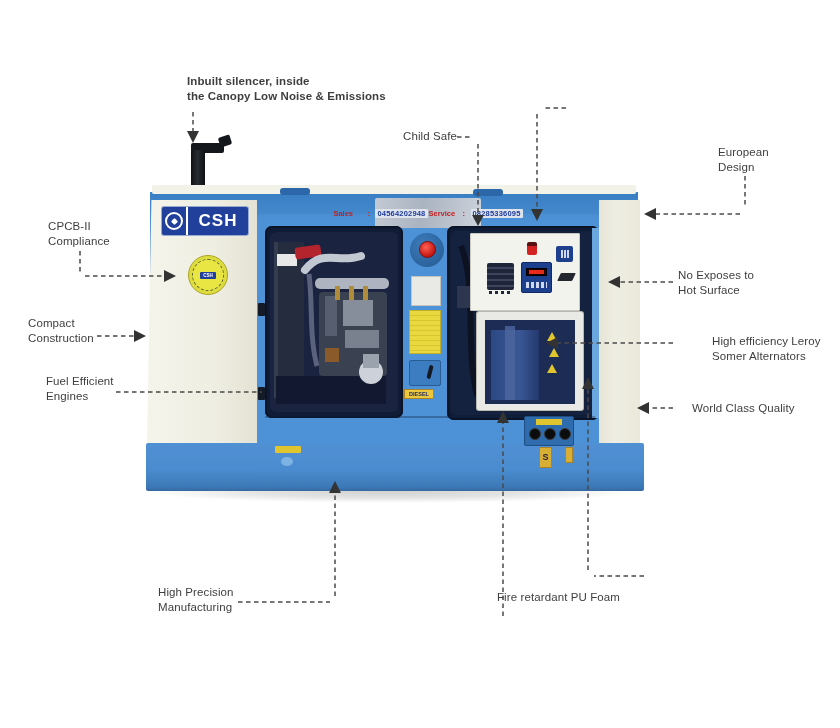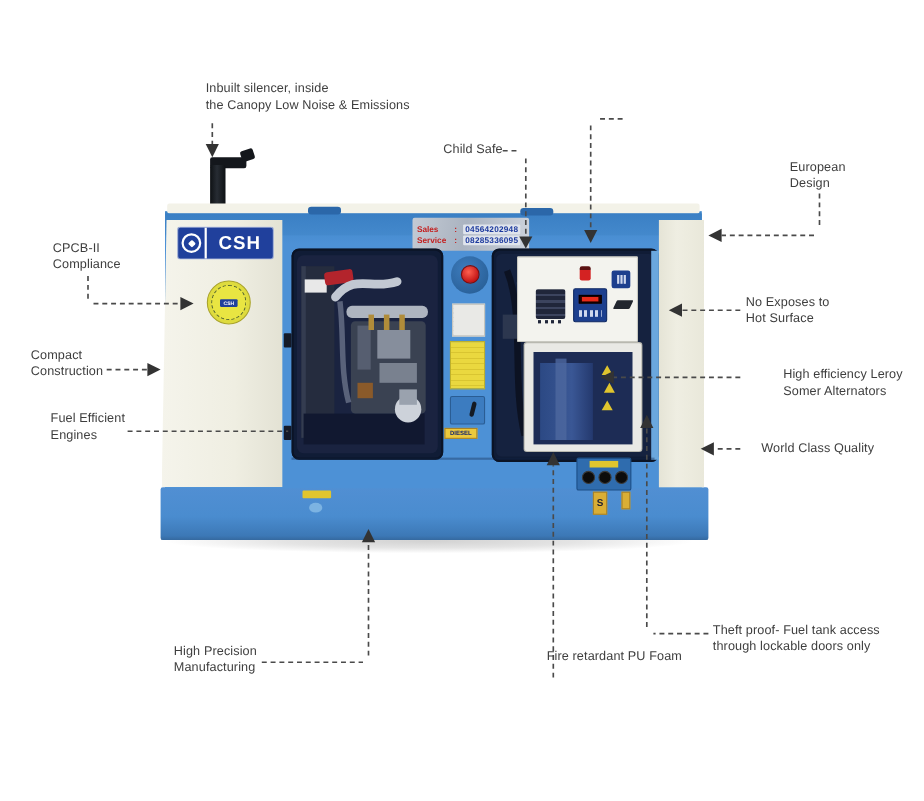--- a/index.html
+++ b/index.html
@@ -34,21 +34,21 @@
   .logo .dot{width:5px;height:5px;background:#fff;border-radius:1px;transform:rotate(45deg);}
   .logo .txt{flex:1;text-align:center;color:#fff;font-weight:bold;font-size:17px;letter-spacing:1px;}
   .seal{left:188px;top:255px;width:38px;height:38px;border-radius:50%;background:#e9e542;
         border:1px solid #a9a32c;box-shadow:inset 0 0 0 3px #dedb3e;display:flex;align-items:center;justify-content:center;}
   .seal .inner{width:30px;height:30px;border:1px dashed #5a6a33;border-radius:50%;
                display:flex;align-items:center;justify-content:center;}
   .seal .tag{background:#20409c;color:#fff;font-size:4.5px;font-weight:bold;padding:1px 3px;border-radius:1px;}
   .door{background:#101c36;border-radius:7px;box-shadow:inset 0 0 0 2px #0b1426;}
   .hinge{width:7px;height:13px;background:#141a28;border-radius:1px;}
   .sticker{left:375px;top:198px;width:106px;height:30px;background:linear-gradient(100deg,#c3cad4,#aab3c0 45%,#cdd3dc);
-           border-radius:2px;padding:14px 4px;box-sizing:border-box;display:flex;flex-direction:column;justify-content:center;gap:1px;}
+           border-radius:2px;padding:14px 4px;box-sizing:border-box;display:flex;flex-direction:row;justify-content:center;gap:1px;}
   .sticker .row{display:flex;align-items:center;font-size:7.5px;font-weight:bold;line-height:9px;}
   .sticker .lbl{color:#c32020;width:34px;}
   .sticker .col{color:#c32020;width:8px;}
   .sticker .val{color:#1d3a9e;background:#dfe4ec;padding:0 2px;border-radius:1px;letter-spacing:.2px;}
   .estop-ring{left:410px;top:233px;width:34px;height:34px;border-radius:50%;
               background:radial-gradient(circle at 40% 35%,#3d7cbd,#24598f);}
   .estop{left:419px;top:241px;width:17px;height:17px;border-radius:50%;
          background:radial-gradient(circle at 40% 35%,#ff6050,#c41616 70%);border:1px solid #7e0e0e;box-sizing:border-box;}
   .speclabel{left:411px;top:276px;width:30px;height:30px;background:#e9e9e6;border:1px solid #c4c4bd;box-sizing:border-box;
              background-image:linear-gradient(#e9e9e6 0 0),repeating-linear-gradient(180deg,#e9e9e6 0 3px,#9aa0ae 3px 4px);
@@ -255,35 +255,33 @@
       <polygon points="134,330 134,342 146,336"></polygon>
       <polygon points="620,276 620,288 608,282"></polygon>
       <polygon points="558,337 558,349 546,343"></polygon>
       <polygon points="649,402 649,414 637,408"></polygon>
       <polygon points="329,493 341,493 335,481"></polygon>
       <polygon points="497,423 509,423 503,411"></polygon>
       <polygon points="582,389 594,389 588,377"></polygon>
     </g>
   </svg>
 
-  <div class="callout" style="left:187px;top:74px;">Inbuilt silencer, inside
+  <div class="callout" style="left:187px;top:74px;font-weight:bold;">Inbuilt silencer, inside
 the Canopy Low Noise &amp; Emissions</div>
   <div class="callout" style="left:403px;top:129px;">Child Safe</div>
   <div class="callout" style="left:718px;top:145px;">European
 Design</div>
   <div class="callout" style="left:48px;top:219px;">CPCB-II
 Compliance</div>
   <div class="callout" style="left:28px;top:316px;">Compact
 Construction</div>
   <div class="callout" style="left:46px;top:374px;">Fuel Efficient
 Engines</div>
   <div class="callout" style="left:678px;top:268px;">No Exposes to
 Hot Surface</div>
   <div class="callout" style="left:712px;top:334px;">High efficiency Leroy
 Somer Alternators</div>
   <div class="callout" style="left:678px;top:401px;margin-left:14px;">World Class Quality</div>
   <div class="callout" style="left:158px;top:585px;">High Precision
 Manufacturing</div>
   <div class="callout" style="left:497px;top:590px;">Fire retardant PU Foam</div>
-  <div class="callout" style="left:648px;top:566px;">Theft proof- Fuel tank access
-through lockable doors only</div>
 
 </div>
 
 </body></html>

